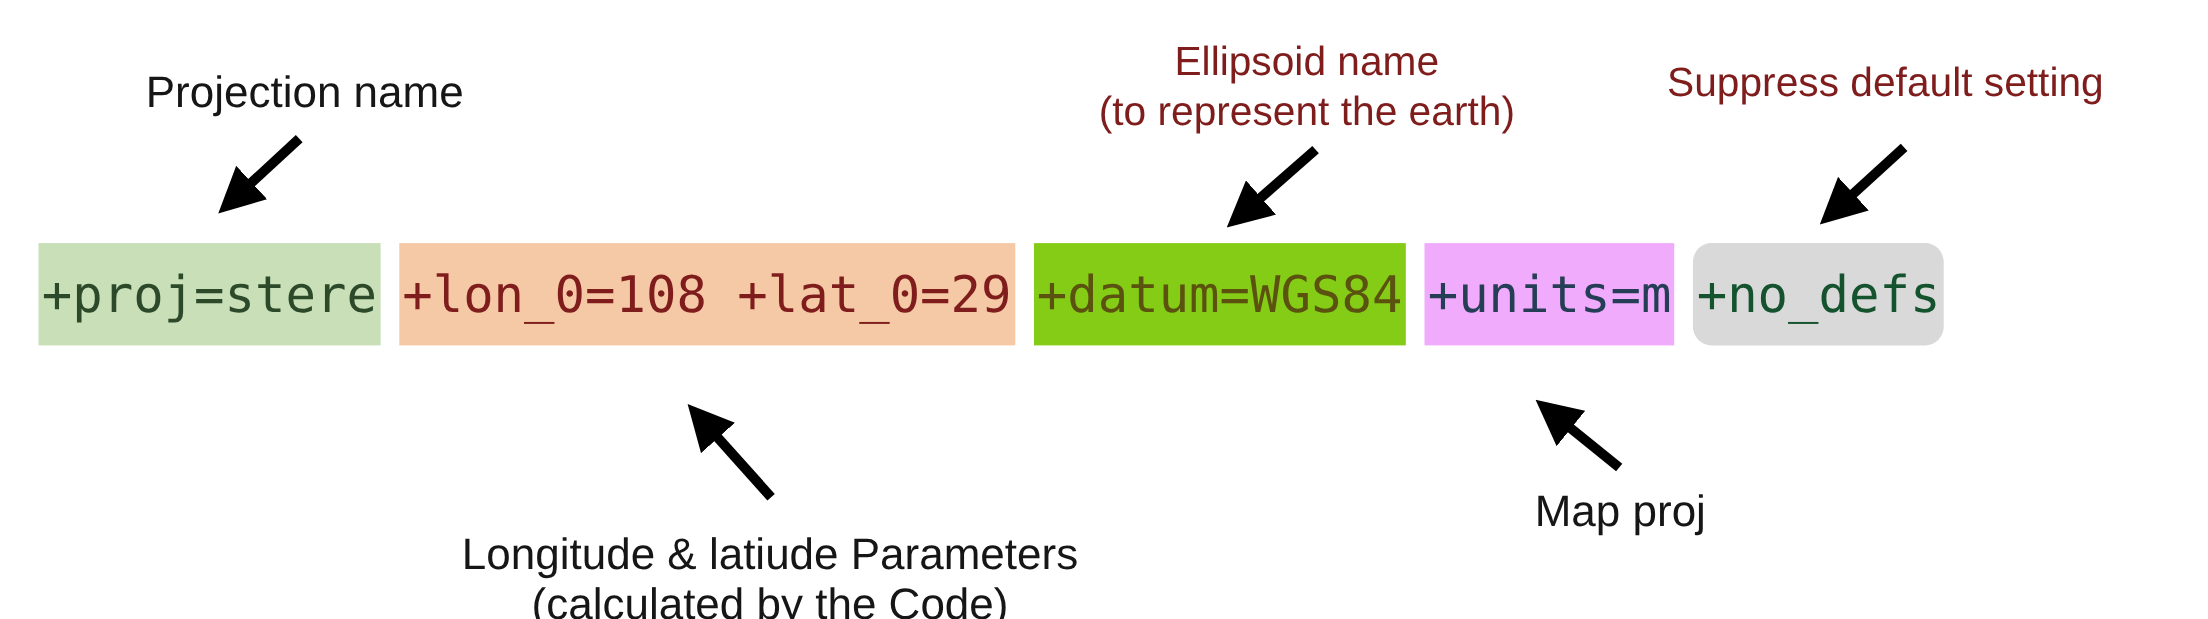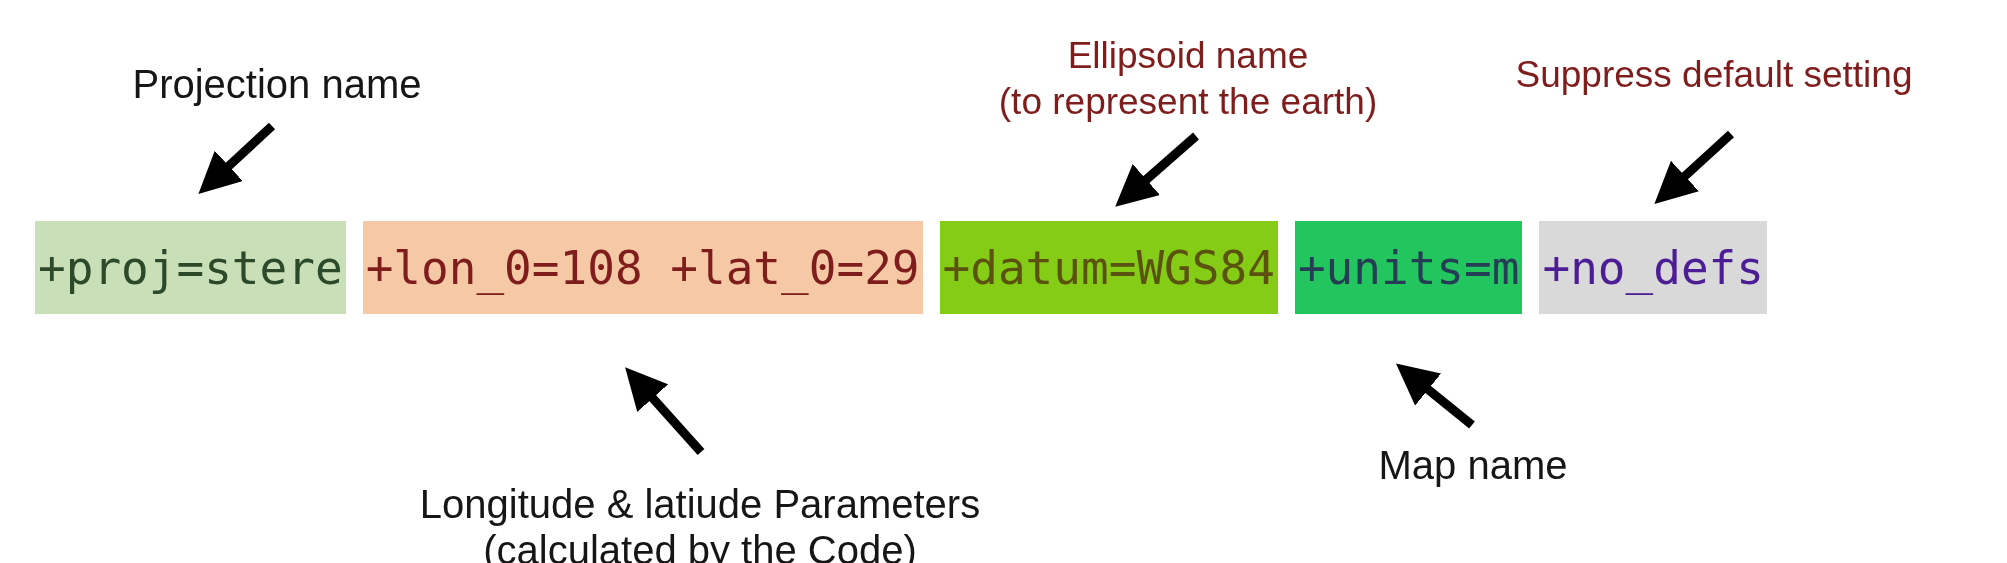--- a/index.html
+++ b/index.html
@@ -85,26 +85,26 @@
   </div>
 
   <div class="label label-gray" style="left:1714px; top:52px;">
     <span class="line">Suppress default setting</span>
   </div>
 
   <div class="proj-row">
     <div class="seg" style="background: rgb(201, 223, 184); color: rgb(44, 74, 42);">+proj=stere</div>
     <div class="seg" style="background: rgb(246, 201, 166); color: #7f1d1d;">+lon_0=108 +lat_0=29</div>
     <div class="seg" style="background: #84cc16; color: rgb(90, 82, 14);">+datum=WGS84</div>
-    <div class="seg" style="background: #22c55e; color: rgb(38, 62, 85);">+units=m</div>
-    <div class="seg" style="background: rgb(217, 217, 217); color: #4c1d95;">+no_defs</div>
+    <div class="seg" style="background: #f0abfc; color: rgb(38, 62, 85);">+units=m</div>
+    <div class="seg" style="background: rgb(217, 217, 217); color: #14532d; border-radius: 17px;">+no_defs</div>
   </div>
 
   <div class="label label-black" style="left:700px; top:481px;">
     <span class="line">Longitude &amp; latiude Parameters</span>
     <span class="line">(calculated by the Code)</span>
   </div>
 
   <div class="label label-black" style="left:1473px; top:442px;">
-    <span class="line">Map name</span>
+    <span class="line">Map proj</span>
   </div>
 
 </div>
 
 </body></html>

